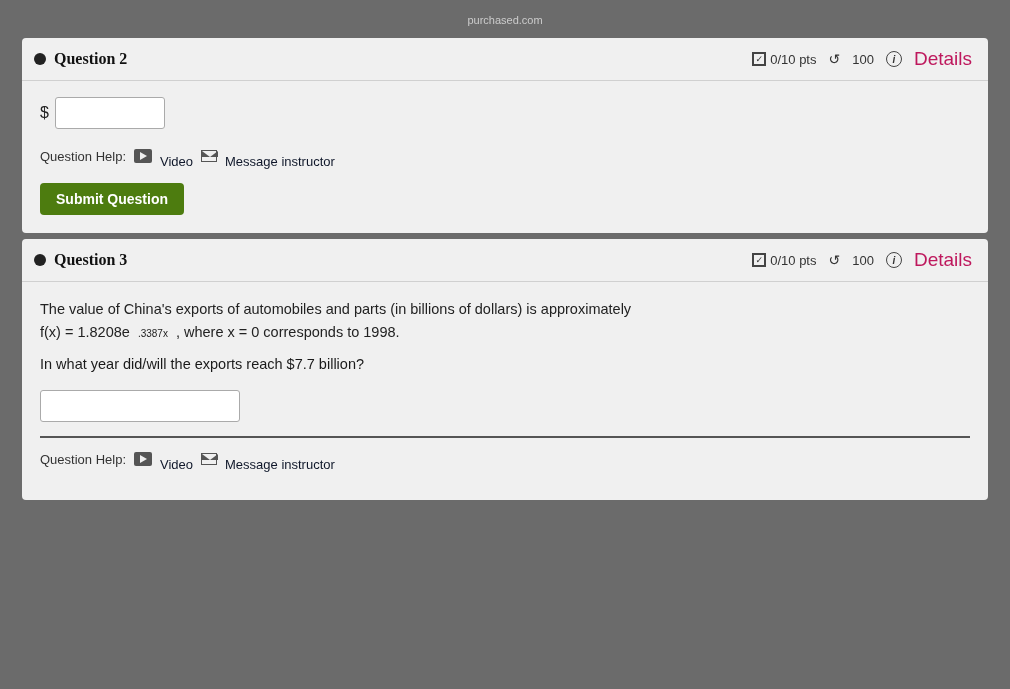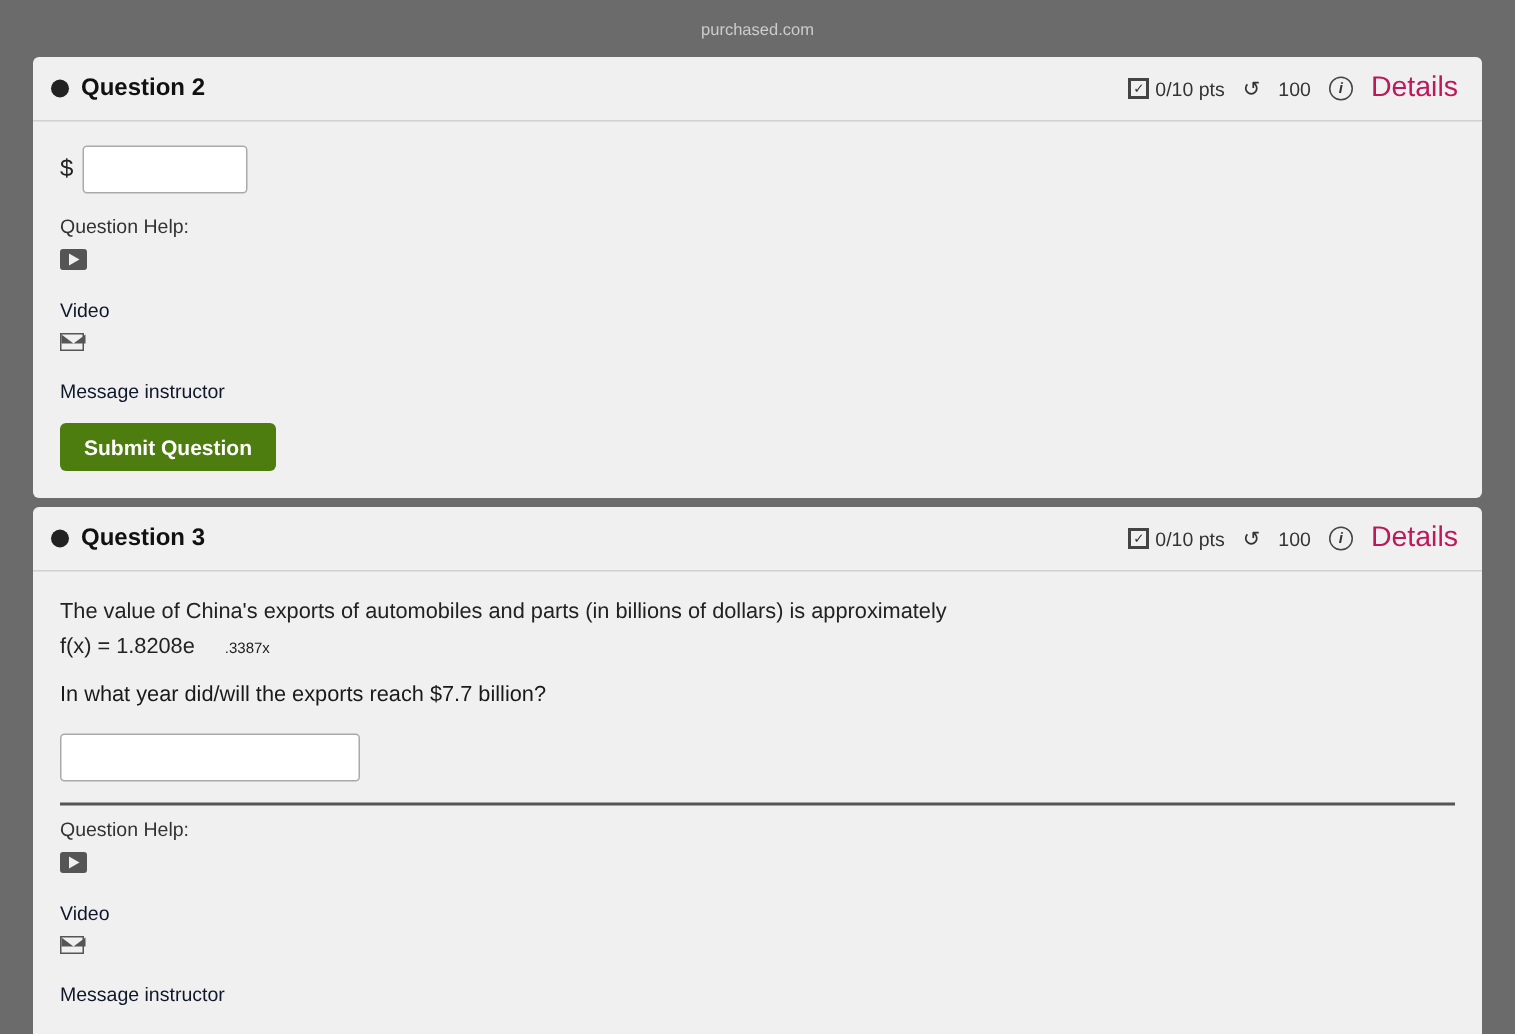--- a/index.html
+++ b/index.html
@@ -46,20 +46,21 @@
       border-bottom: 1px solid #d0d0d0;
     }
 
     .question-title {
       display: flex;
       align-items: center;
       gap: 8px;
       font-weight: bold;
       font-size: 16px;
       color: #111;
+      font-family: Liberation Serif, serif;
     }
 
     .question-bullet {
       width: 12px;
       height: 12px;
       background: #222;
       border-radius: 50%;
       display: inline-block;
     }
 
@@ -151,26 +152,25 @@
       border-radius: 3px;
       padding: 5px 8px;
       font-size: 14px;
       width: 200px;
       height: 32px;
       outline: none;
     }
 
     .question-help {
       display: flex;
-      align-items: flex-start;
+      align-items: center;
       gap: 8px;
       font-size: 13px;
       color: #333;
       margin-bottom: 14px;
-      flex-direction: column;
     }
 
     .help-icon-video {
       width: 18px;
       height: 14px;
       background: #555;
       border-radius: 2px;
       display: inline-flex;
       align-items: center;
       justify-content: center;
@@ -229,21 +229,21 @@
 
     .formula-text {
       font-size: 14.5px;
       line-height: 1.6;
       margin-bottom: 10px;
     }
 
     .formula-line {
       display: flex;
       align-items: baseline;
-      gap: 20px;
+      gap: 8px;
       flex-wrap: wrap;
     }
 
     sup {
       font-size: 10px;
       vertical-align: super;
     }
 
     .hint-text {
       font-size: 13px;
@@ -324,20 +324,21 @@
       </div>
     </div>
 
     <div class="question-body">
 
       <div class="formula-text">
         <p>The value of China's exports of automobiles and parts (in billions of dollars) is approximately</p>
         <div class="formula-line">
           <span>f(x) = 1.8208e</span>
             <sup>.3387x</sup>
+            <span>, where x = 0 corresponds to 1998.</span>
         </div>
       </div>
 
       <p class="question-text">In what year did/will the exports reach $7.7 billion?</p>
 
       <div class="answer-row">
         <input class="answer-input-wide" type="text" placeholder="" style="">
       </div>
 
 

